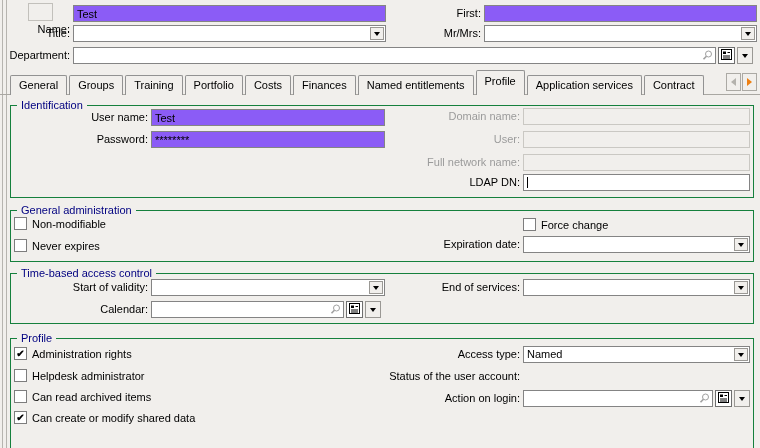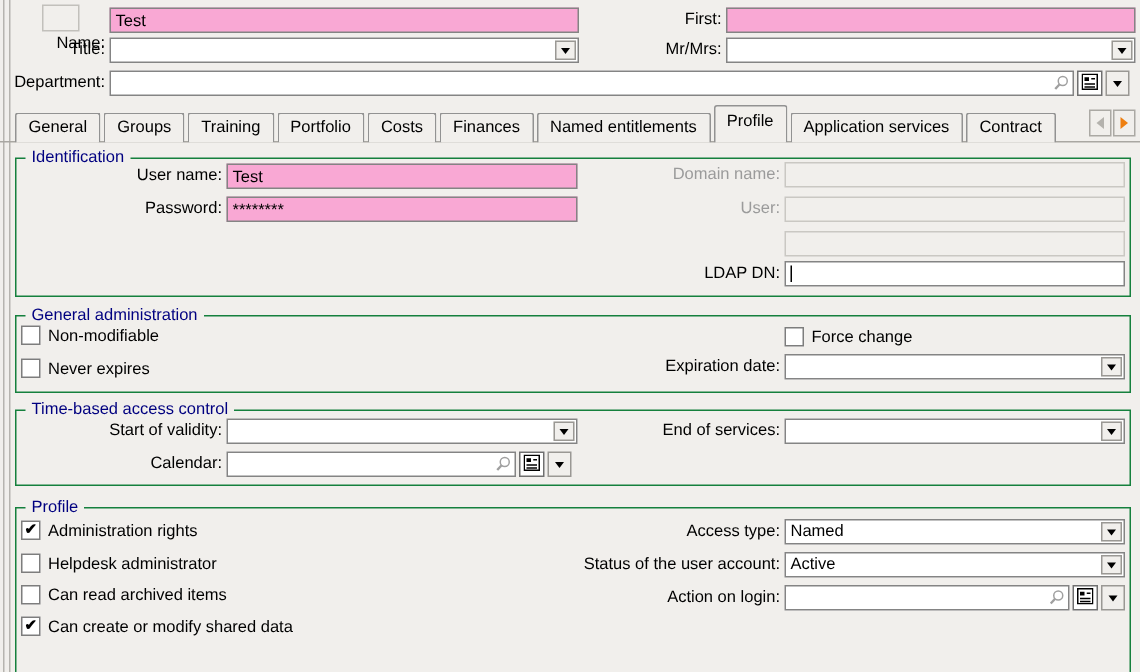--- a/index.html
+++ b/index.html
@@ -3,21 +3,21 @@
 <meta charset="utf-8">
 <style>
   html,body{margin:0;padding:0}
   #app{position:relative;width:760px;height:448px;background:#f1efec;overflow:hidden;
        font-family:"Liberation Sans",sans-serif;font-size:11px;color:#000;cursor:default}
   .vline{position:absolute;top:0;width:1px;height:448px;background:#b6b4af}
   .photo{position:absolute;left:28px;top:3px;width:25px;height:18px;border:1px solid #c2c0bb;box-sizing:border-box}
   .lbl{position:absolute;height:17px;line-height:17px;text-align:right;white-space:nowrap}
   .lbl.dl{color:#9b9b9b}
   .cblbl{position:absolute;height:14px;line-height:14px;white-space:nowrap}
-  .txt{position:absolute;height:17px;box-sizing:border-box;border:1px solid #848484;background:#f9a8d4;
+  .txt{position:absolute;height:17px;box-sizing:border-box;border:1px solid #848484;background:#8b5cf6;
        font:11px "Liberation Sans",sans-serif;padding:0 3px;outline:none;color:#000}
   .txt.dis{background:transparent;border-color:#cac8c3}
   .fld{position:absolute;height:17px;box-sizing:border-box;border:1px solid #848484;background:#fff}
   .fld .in{position:absolute;left:0;top:0;width:100%;height:100%;border:none;background:transparent;
        font:11px "Liberation Sans",sans-serif;padding:0 16px 0 3px;box-sizing:border-box;outline:none}
   .mag{position:absolute;right:2px;top:2px;width:11px;height:11px}
   .caret{position:absolute;left:3px;top:2px;width:1px;height:11px;background:#000}
   .combo{position:absolute;height:17px;box-sizing:border-box;border:1px solid #848484;background:#fff}
   .cval{position:absolute;left:3px;top:0;line-height:15px;white-space:nowrap}
   .arrbtn{position:absolute;right:1px;top:1px;width:14px;height:13px;box-sizing:border-box;
@@ -124,20 +124,21 @@
   </div>
   <div class="lbl" style="left:8px;top:109px;width:140px">User name:</div>
   <input class="txt" style="left: 151px; top: 109px; width: 234px;" value="Test">
   <div class="lbl" style="left:8px;top:131px;width:140px">Password:</div>
   <input class="txt" style="left: 151px; top: 131px; width: 234px;" value="********">
 
   <div class="lbl dl" style="left:375px;top:108px;width:145px">Domain name:</div>
   <input class="txt dis" style="left: 523px; top: 108px; width: 227px;" disabled="">
   <div class="lbl dl" style="left:375px;top:131px;width:145px">User:</div>
   <input class="txt dis" style="left: 523px; top: 131px; width: 227px;" disabled="">
+  <div class="lbl dl" style="left:375px;top:154px;width:145px">Full network name:</div>
   <input class="txt dis" style="left: 523px; top: 154px; width: 227px;" disabled="">
   <div class="lbl" style="left:375px;top:174px;width:145px">LDAP DN:</div>
   <div class="fld" style="left:523px;top:174px;width:227px">
     <span class="caret"></span>
   </div>
 
   <div class="grp" style="left:10px;top:210px;width:742px;height:50px">
     <span class="gttl">General administration</span>
   </div>
   <span class="cb" style="left:14px;top:217px"></span>
@@ -209,26 +210,20 @@
   <span class="cblbl" style="left:32px;top:411px">Can create or modify shared data</span>
 
   <div class="lbl" style="left:375px;top:346px;width:145px">Access type:</div>
   <div class="combo" style="left:523px;top:346px;width:227px">
     <span class="cval">Named</span>
     <span class="arrbtn">
         <span class="tri"></span>
       </span>
   </div>
   <div class="lbl" style="left:375px;top:368px;width:145px">Status of the user account:</div>
-  <div class="combo" style="left:523px;top:368px;width:227px">
-    <span class="cval">Active</span>
-    <span class="arrbtn">
-        <span class="tri"></span>
-      </span>
-  </div>
   <div class="lbl" style="left:375px;top:390px;width:145px">Action on login:</div>
   <div class="fld" style="left:523px;top:390px;width:190px">
     <input class="in" value="" style="">
     <span class="mag">
       <svg width="11" height="11" viewBox="0 0 11 11">
           <circle cx="6.5" cy="4" r="3" fill="none" stroke="#a0a0a0"></circle>
           <line x1="4.4" y1="6.2" x2="1.5" y2="9.3" stroke="#a0a0a0" stroke-width="1.6"></line>
         </svg>
     </span>
   </div>

